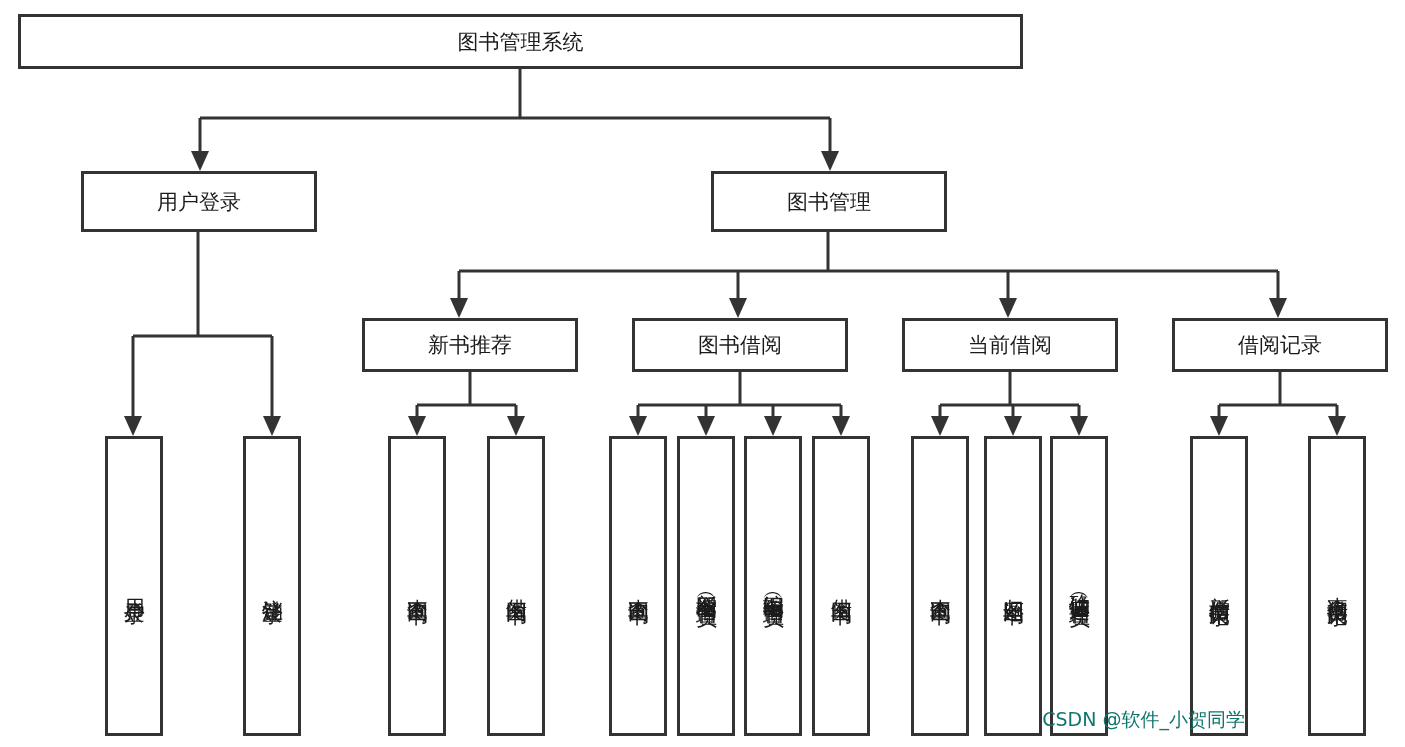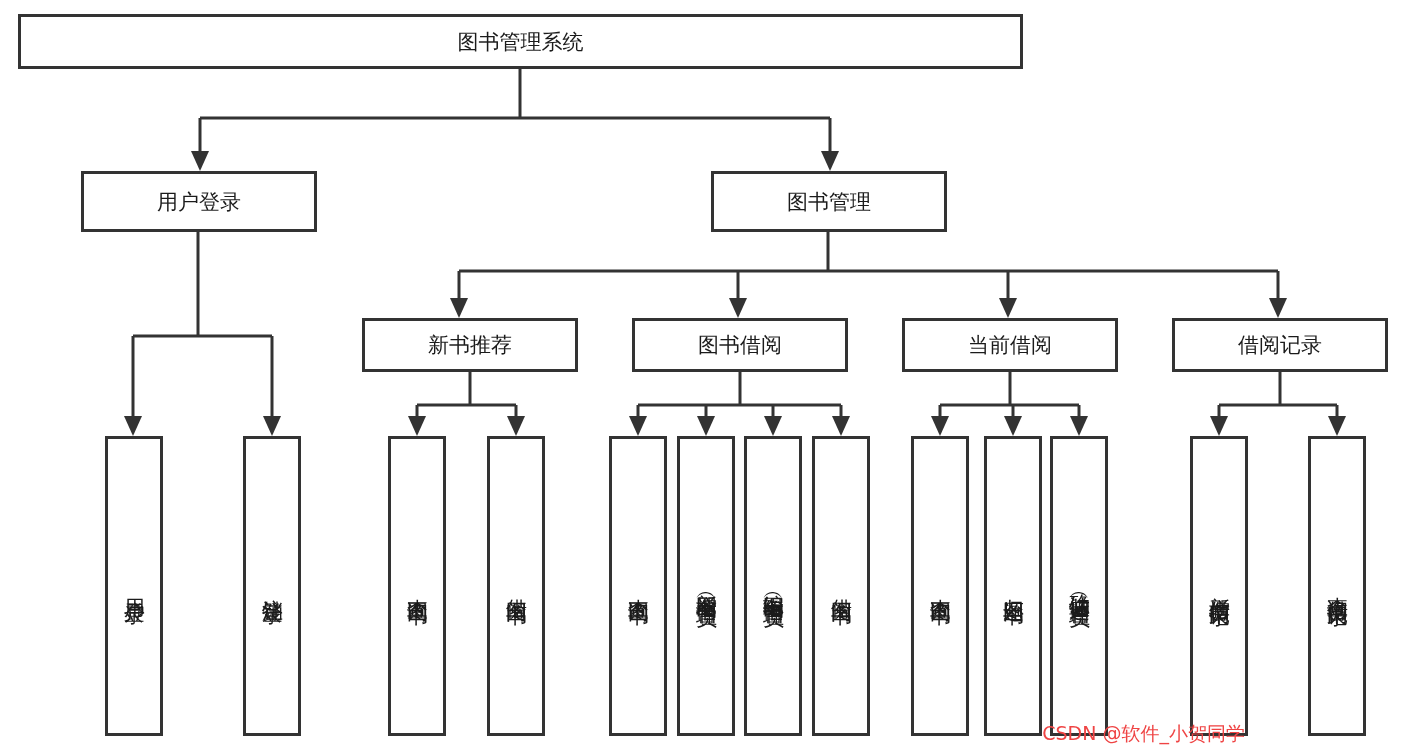--- a/index.html
+++ b/index.html
@@ -67,24 +67,24 @@
   }
   #vertical-label-layer {
     position: absolute;
     inset: 0;
     width: 1405px;
     height: 747px;
   }
   #watermark {
     position: absolute;
     right: 12px;
-    bottom: 0;
+    bottom: 14px;
     font-family: "DejaVu Sans", "Liberation Sans", sans-serif;
     font-size: 19px;
-    color: #ef4444;
+    color: #0f766e;
     white-space: nowrap;
     user-select: none;
   }
 </style>
 </head>
 <body>
 
 <div id="diagram-root">
 
   <svg id="tree-svg" viewBox="0 0 1405 747" xmlns="http://www.w3.org/2000/svg">

